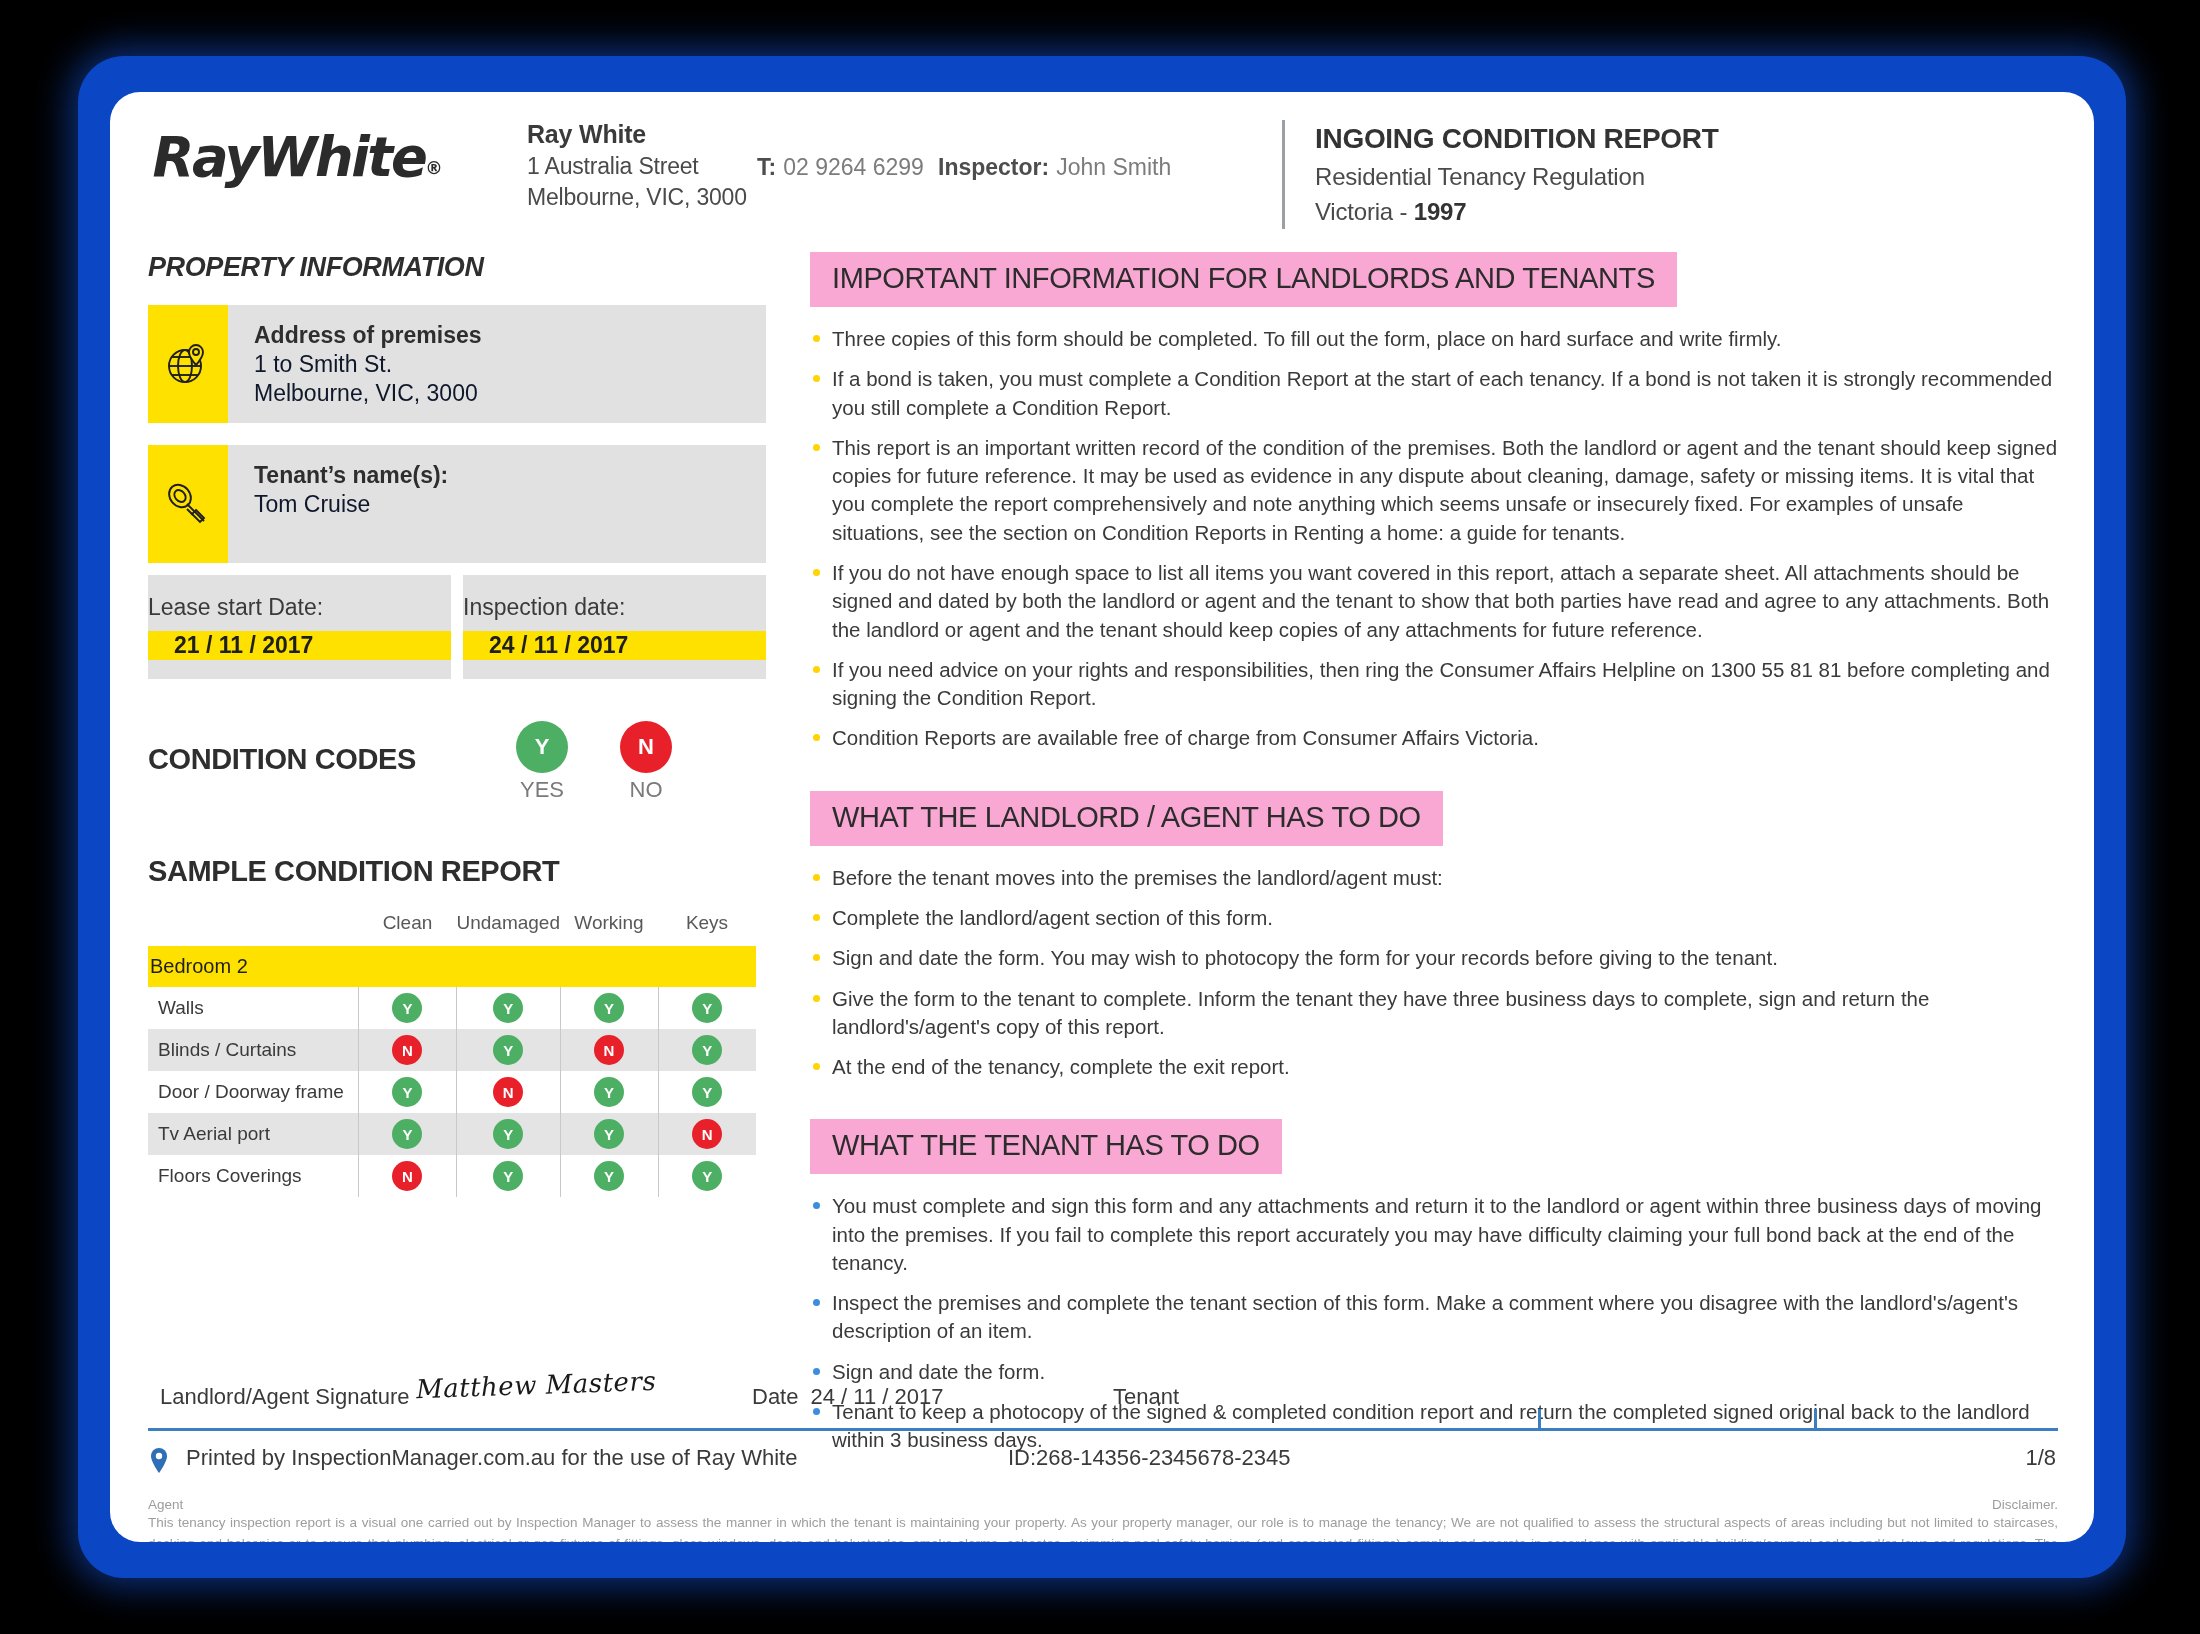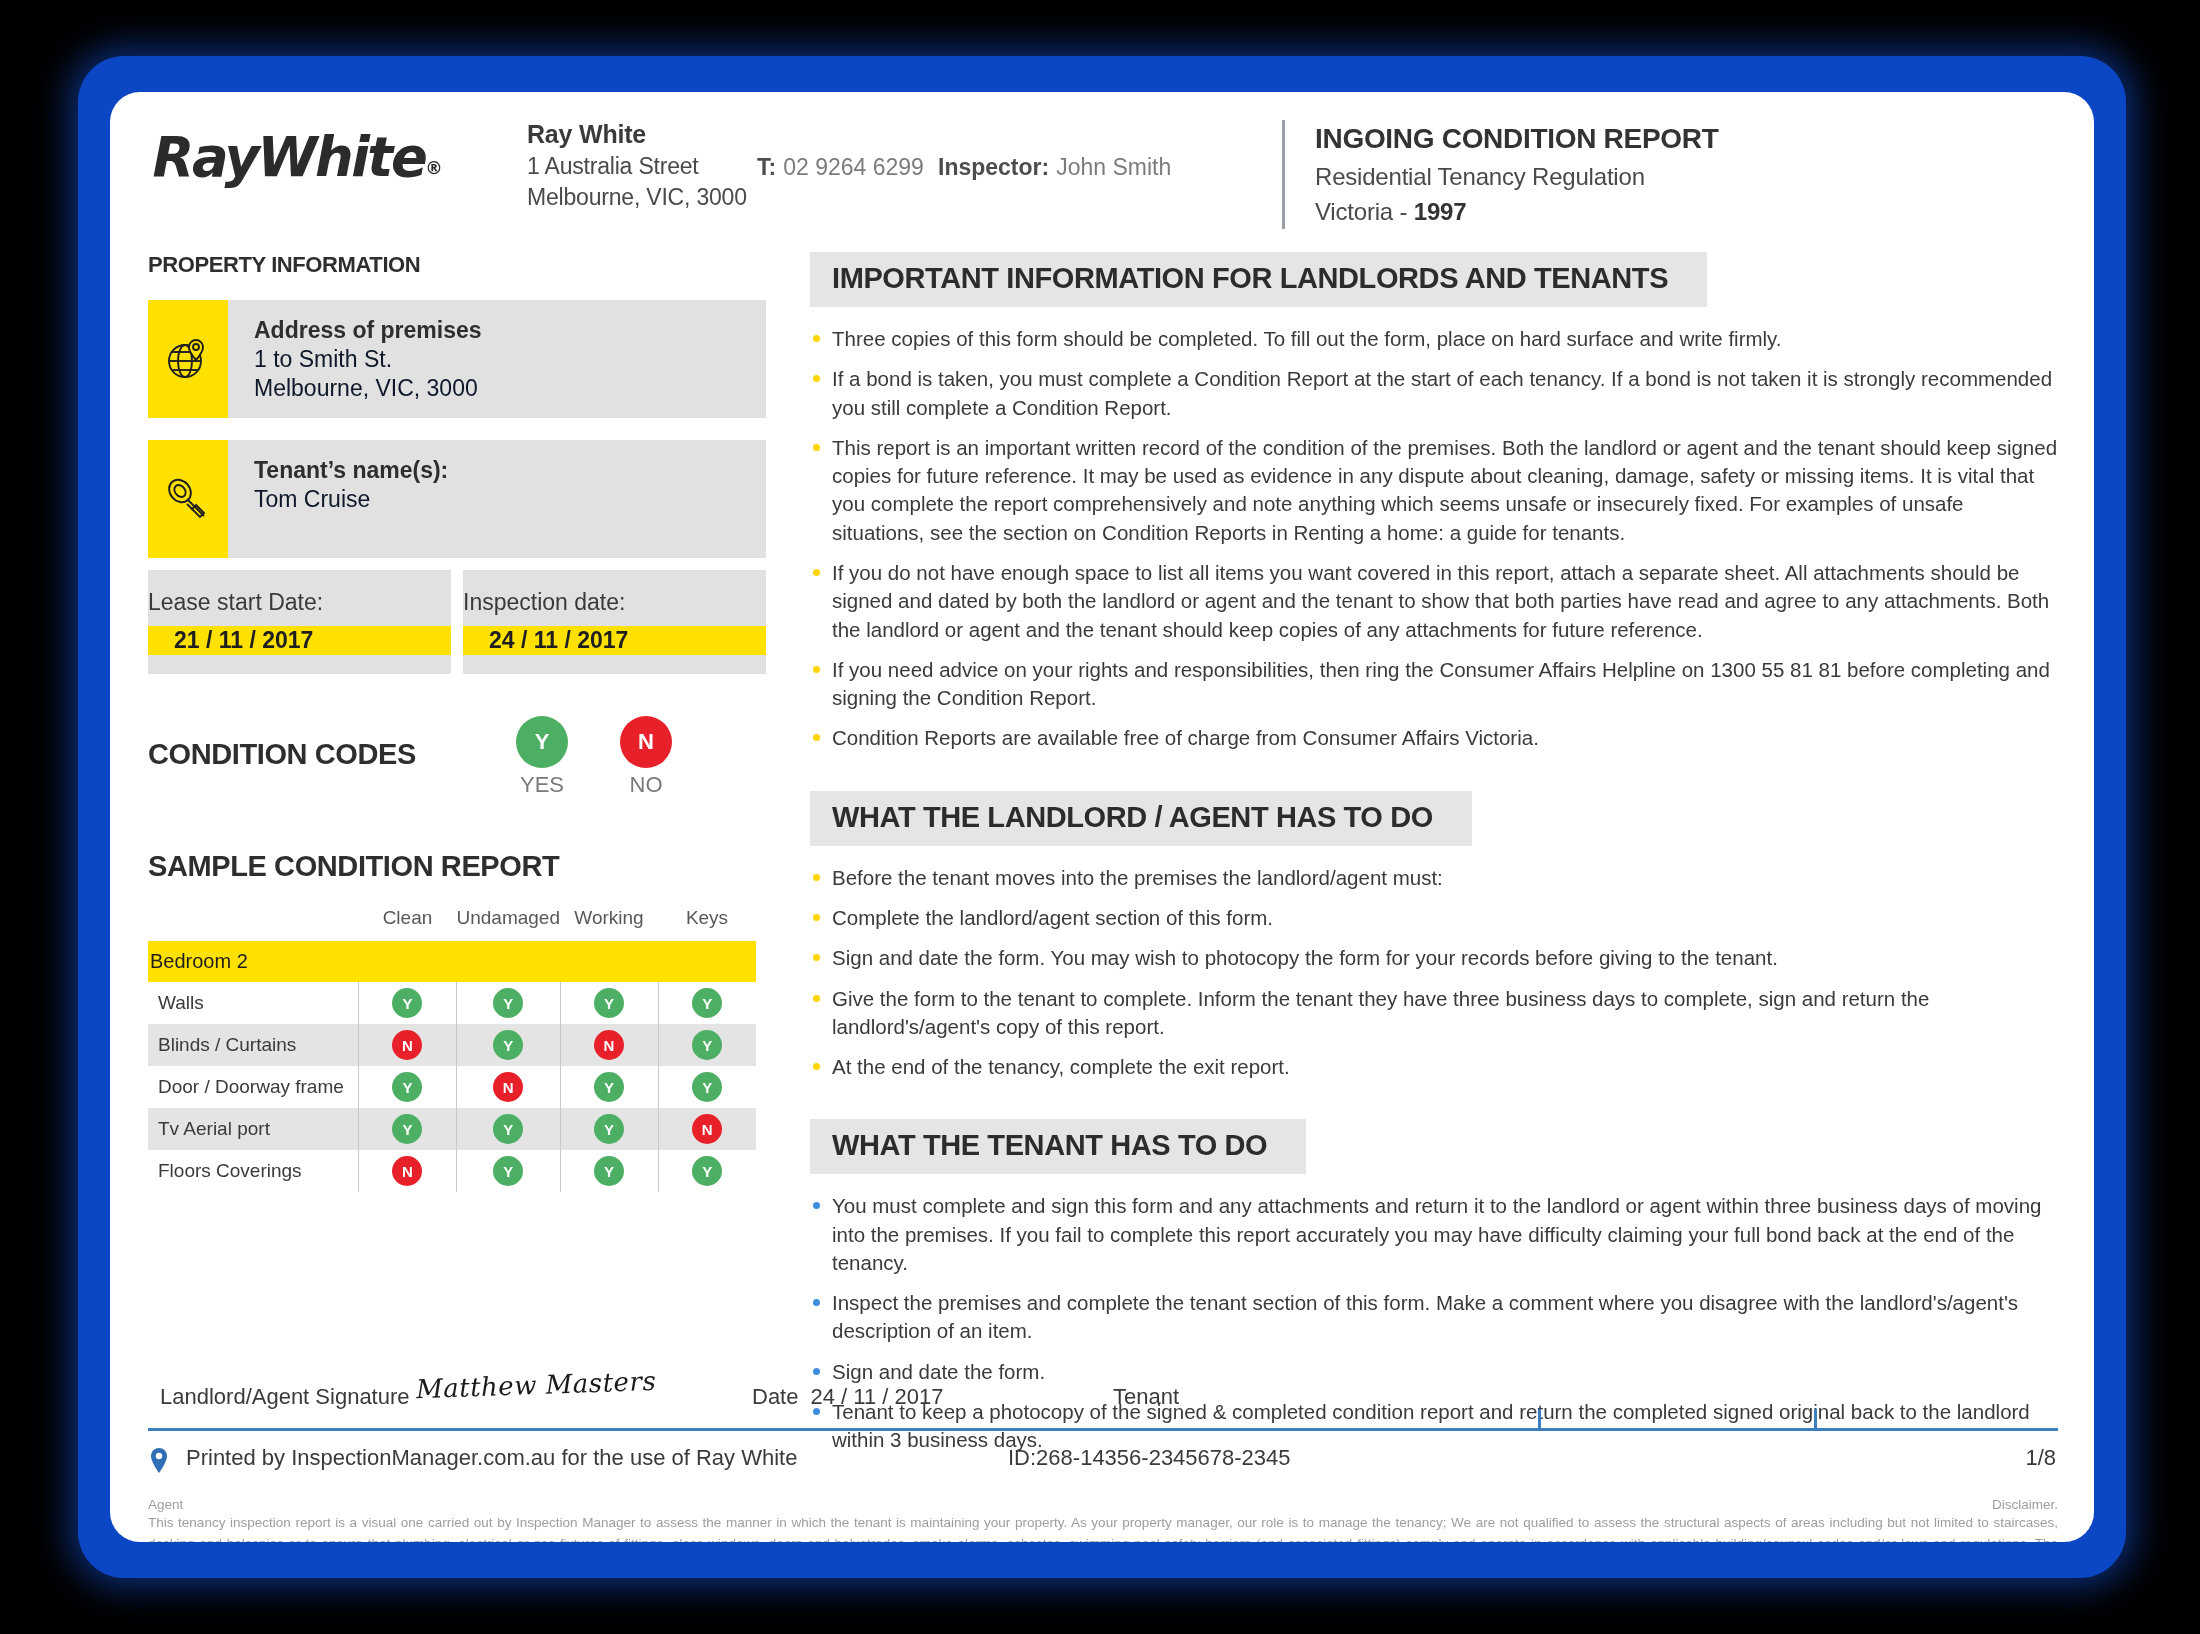--- a/index.html
+++ b/index.html
@@ -58,22 +58,23 @@
   }
   .report-head .t1 { font-size: 28px; font-weight: 700; color: #333333; letter-spacing: -0.3px; }
   .report-head .t2 { font-size: 24px; color: #4a4a4a; letter-spacing: -0.2px; margin-top: 3px; }
   .report-head .t3 { font-size: 24px; color: #4a4a4a; letter-spacing: -0.2px; margin-top: 3px; }
   .report-head .t3 b { font-weight: 700; color: #333; }
 
   
   .left-col { position: absolute; left: 38px; top: 160px; width: 618px; }
 
   .sec-title {
-    font-size: 22px; font-weight: 700; color: #2e2e2e;
+    font-size: 27px; font-weight: 700; color: #2e2e2e;
     letter-spacing: -0.4px;
+    font-style: italic;
   }
 
   .info-row { display: flex; margin-top: 22px; height: 118px; }
   .info-icon {
     width: 80px; background: #FFE100; display: flex;
     align-items: center; justify-content: center; flex: 0 0 80px;
   }
   .info-body {
     flex: 1; background: #E1E1E1; padding: 16px 0 0 26px;
     line-height: 1.27;
@@ -128,23 +129,23 @@
     display: inline-flex; width: 30px; height: 30px; border-radius: 50%;
     color: #fff; font-size: 15px; font-weight: 700;
     align-items: center; justify-content: center;
   }
   .bY { background: #4CAF63; }
   .bN { background: #E8202A; }
 
   
   .right-col { position: absolute; left: 700px; top: 160px; width: 1248px; }
   .banner {
-    background: #e5e5e5; display: inline-block;
-    font-size: 29px; font-weight: 700; color: #2c2c2c;
-    padding: 10px 39px 12px 22px; letter-spacing: -0.4px;
+    background: #f9a8d4; display: inline-block;
+    font-size: 29px; font-weight: 400; color: #2c2c2c;
+    padding: 10px 22px 12px 22px; letter-spacing: -0.4px;
   }
   ul.bullets { list-style: none; margin: 18px 0 0 0; }
   ul.bullets li {
     position: relative; padding-left: 22px; margin-bottom: 12px;
     font-size: 20.5px; line-height: 1.38; color: #3a3a3a;
   }
   ul.bullets li::before {
     content: ""; position: absolute; left: 3px; top: 10px;
     width: 7px; height: 7px; border-radius: 50%; background: #FFD400;
   }

